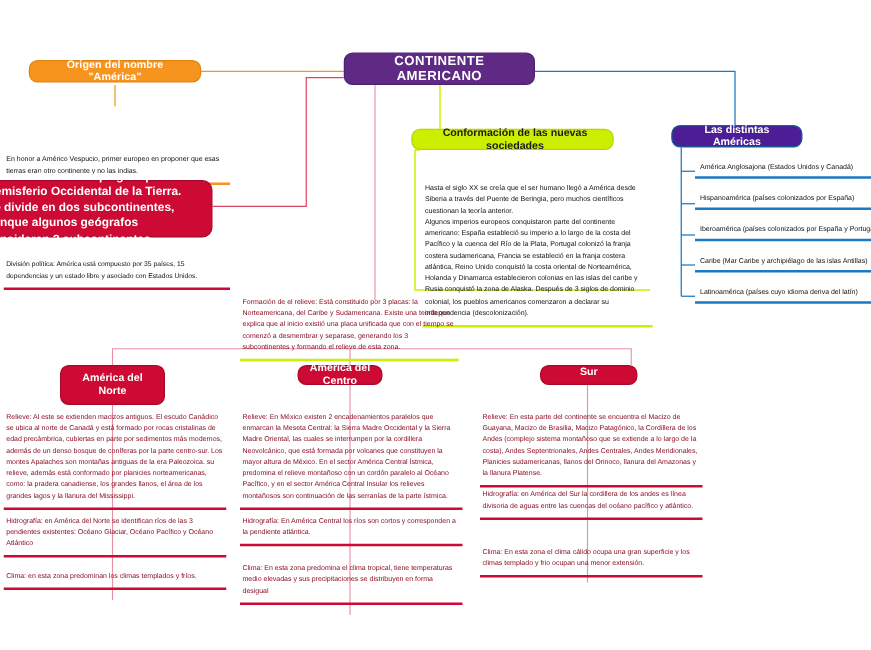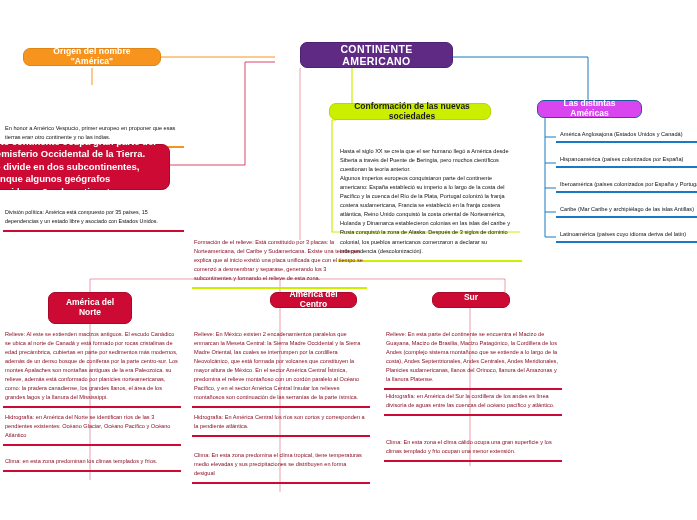--- a/index.html
+++ b/index.html
@@ -24,25 +24,24 @@
     text-align:center;
     line-height:1.15;
     box-sizing:border-box;
     padding:4px 8px;
   }
   .chip-root{
     font-size:10.5px;
     letter-spacing:0.4px;
     background:#5E2A83;
     border:1px solid #4e2270;
-    margin-left:25px;
   }
   .chip-orange{background:#F7941E;border:1px solid #e08511;font-size:8.5px;letter-spacing:0.1px;}
   .chip-green{background:#CCEF00;border:1px solid #b8d700;color:#1a1a1a;font-size:8.5px;padding-left:12px;}
-  .chip-blue{background:#d946ef;border:1px solid #146099;font-size:8.5px;}
+  .chip-blue{background:#4c1d95;border:1px solid #146099;font-size:8.5px;}
   .chip-red{background:#CC0A33;border:1px solid #a80829;font-size:8.5px;}
   .chip-red-big{
     background:#CC0A33;border:1px solid #a80829;color:#fff;font-weight:bold;
     font-size:9.5px;text-align:left;justify-content:flex-start;align-items:center;
     line-height:1.32;padding:6px 10px;border-radius:8px;
   }
 
   .note{
     position:absolute;
     box-sizing:border-box;
@@ -148,21 +147,21 @@
     <span>Latinoamérica (países cuyo idioma deriva del latín)</span>
   </div>
 
   <div class="note u-green red-text" style="left:192px;top:236px;width:175px;">
     <span>Formación de el relieve: Está constituido por 3 placas: la Norteamericana, del Caribe y Sudamericana. Existe una teoría que explica que al inicio existió una placa unificada que con el tiempo se comenzó a desmembrar y separase, generando los 3 subcontinentes y formando el relieve de esta zona.</span>
   </div>
 
   <div class="chip chip-red" style="left:48px;top:292px;width:84px;height:32px;">
     <span>América del Norte</span>
   </div>
-  <div class="chip chip-red" style="left:238px;top:292px;width:87px;height:16px;margin-left:32px;">
+  <div class="chip chip-red" style="left:238px;top:292px;width:68px;height:16px;">
     <span>América del Centro</span>
   </div>
   <div class="chip chip-red" style="left:432px;top:292px;width:78px;height:16px;align-items:flex-end;">
     <span>América del Sur</span>
   </div>
 
   <div class="note u-red red-text" style="left:3px;top:328px;width:178px;">
     <span>Relieve: Al este se extienden macizos antiguos. El escudo Canádico se ubica al norte de Canadá y está formado por rocas cristalinas de edad precámbrica, cubiertas en parte por sedimentos más modernos, además de un denso bosque de coníferas por la parte centro-sur. Los montes Apalaches son montañas antiguas de la era Paleozoica. su relieve, además está conformado por planicies norteamericanas, como: la pradera canadiense, los grandes llanos, el área de los grandes lagos y la llanura del Mississippi.</span>
   </div>
   <div class="note u-red red-text" style="left:3px;top:411px;width:178px;">

